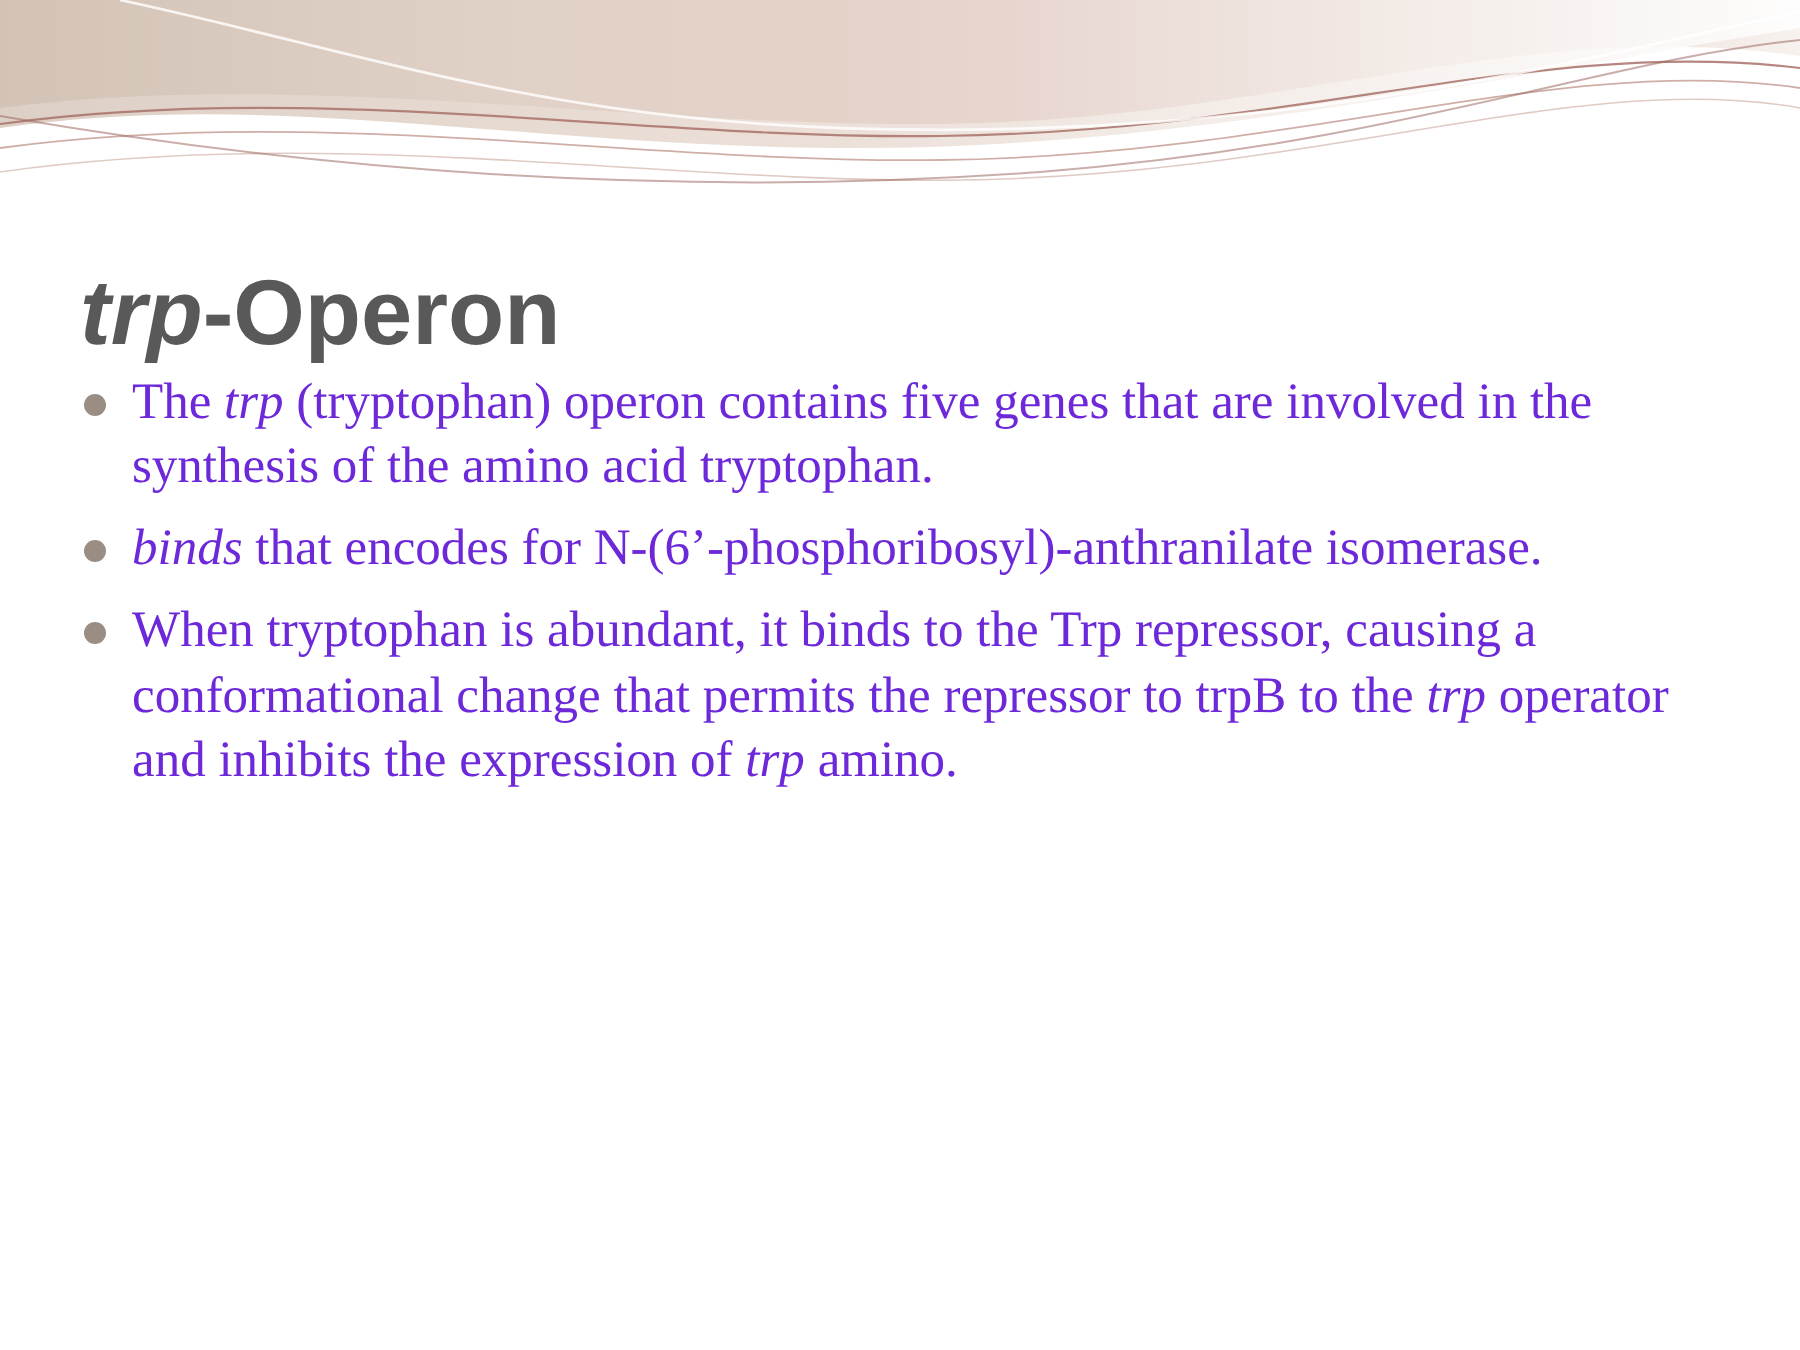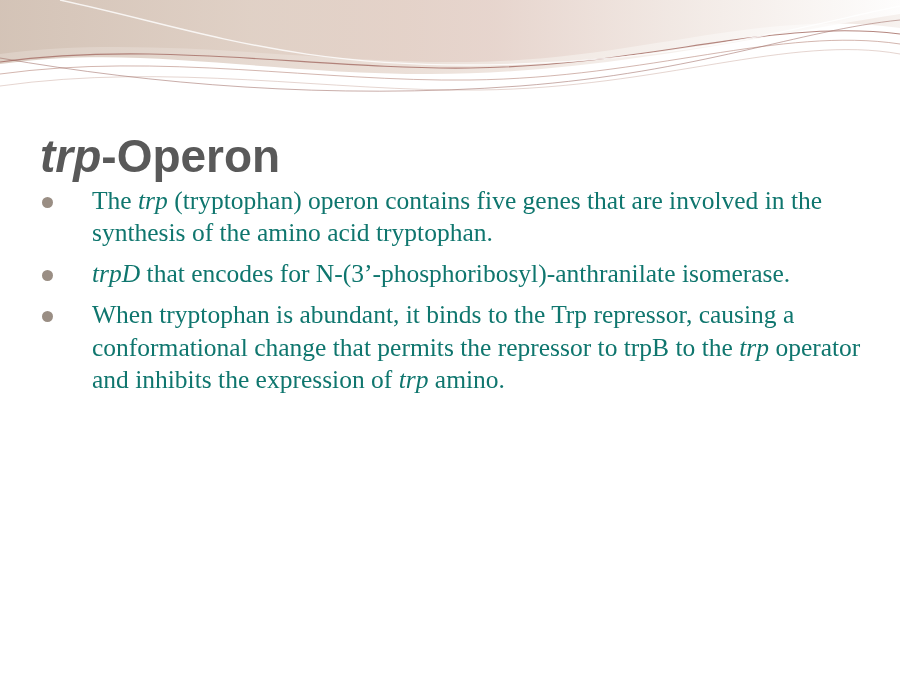--- a/index.html
+++ b/index.html
@@ -60,22 +60,21 @@
     border-radius: 50%;
     background: #9a8e84;
     margin-top: 12px;
     margin-right: 13px;
   }
   .btext {
     flex: 1 1 auto;
     font-family: "Liberation Serif", serif;
     font-size: 25.5px;
     line-height: 1.26;
-    color: #0f766e;
-    margin-left: 26px;
+    color: #6d28d9;
   }
   .btext i {
     font-style: italic;
   }
 </style>
 </head>
 <body>
 
 <div id="slide">
 
@@ -105,21 +104,21 @@
 
   <h1 id="title"><span class="it">trp</span><span>-Operon</span></h1>
 
   <div id="bullets">
       <div class="bullet">
         <span class="dot"></span>
         <div class="btext"><span>The </span><i>trp</i><span> (tryptophan) operon contains five genes that are involved in the synthesis of the amino acid tryptophan.</span></div>
       </div>
       <div class="bullet">
         <span class="dot"></span>
-        <div class="btext"><i>trpD</i><span> that encodes for  N-(3’-phosphoribosyl)-anthranilate isomerase.</span></div>
+        <div class="btext"><i>binds</i><span> that encodes for  N-(6’-phosphoribosyl)-anthranilate isomerase.</span></div>
       </div>
       <div class="bullet">
         <span class="dot"></span>
         <div class="btext"><span>When tryptophan is abundant, it binds to the Trp repressor, causing a conformational change that permits the repressor to trpB to the </span><i>trp</i><span> operator and inhibits the expression of </span><i>trp</i><span> amino.</span></div>
       </div>
     </div>
 
 </div>
 
 </body></html>

